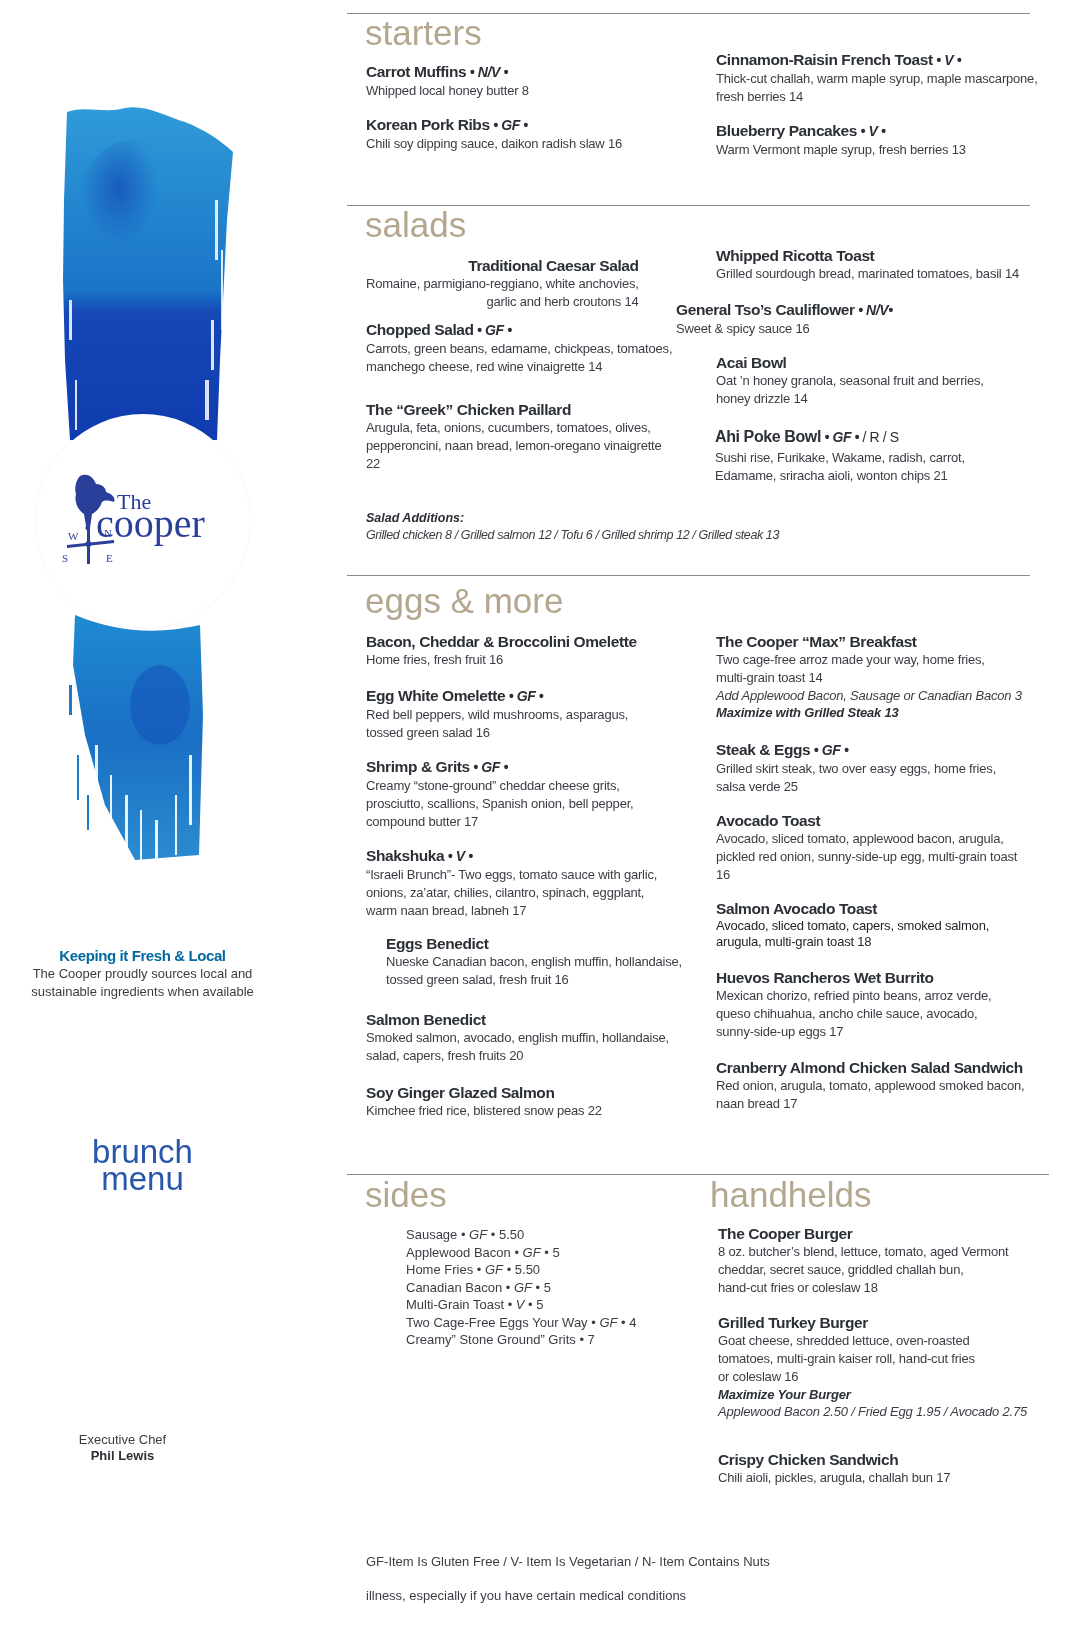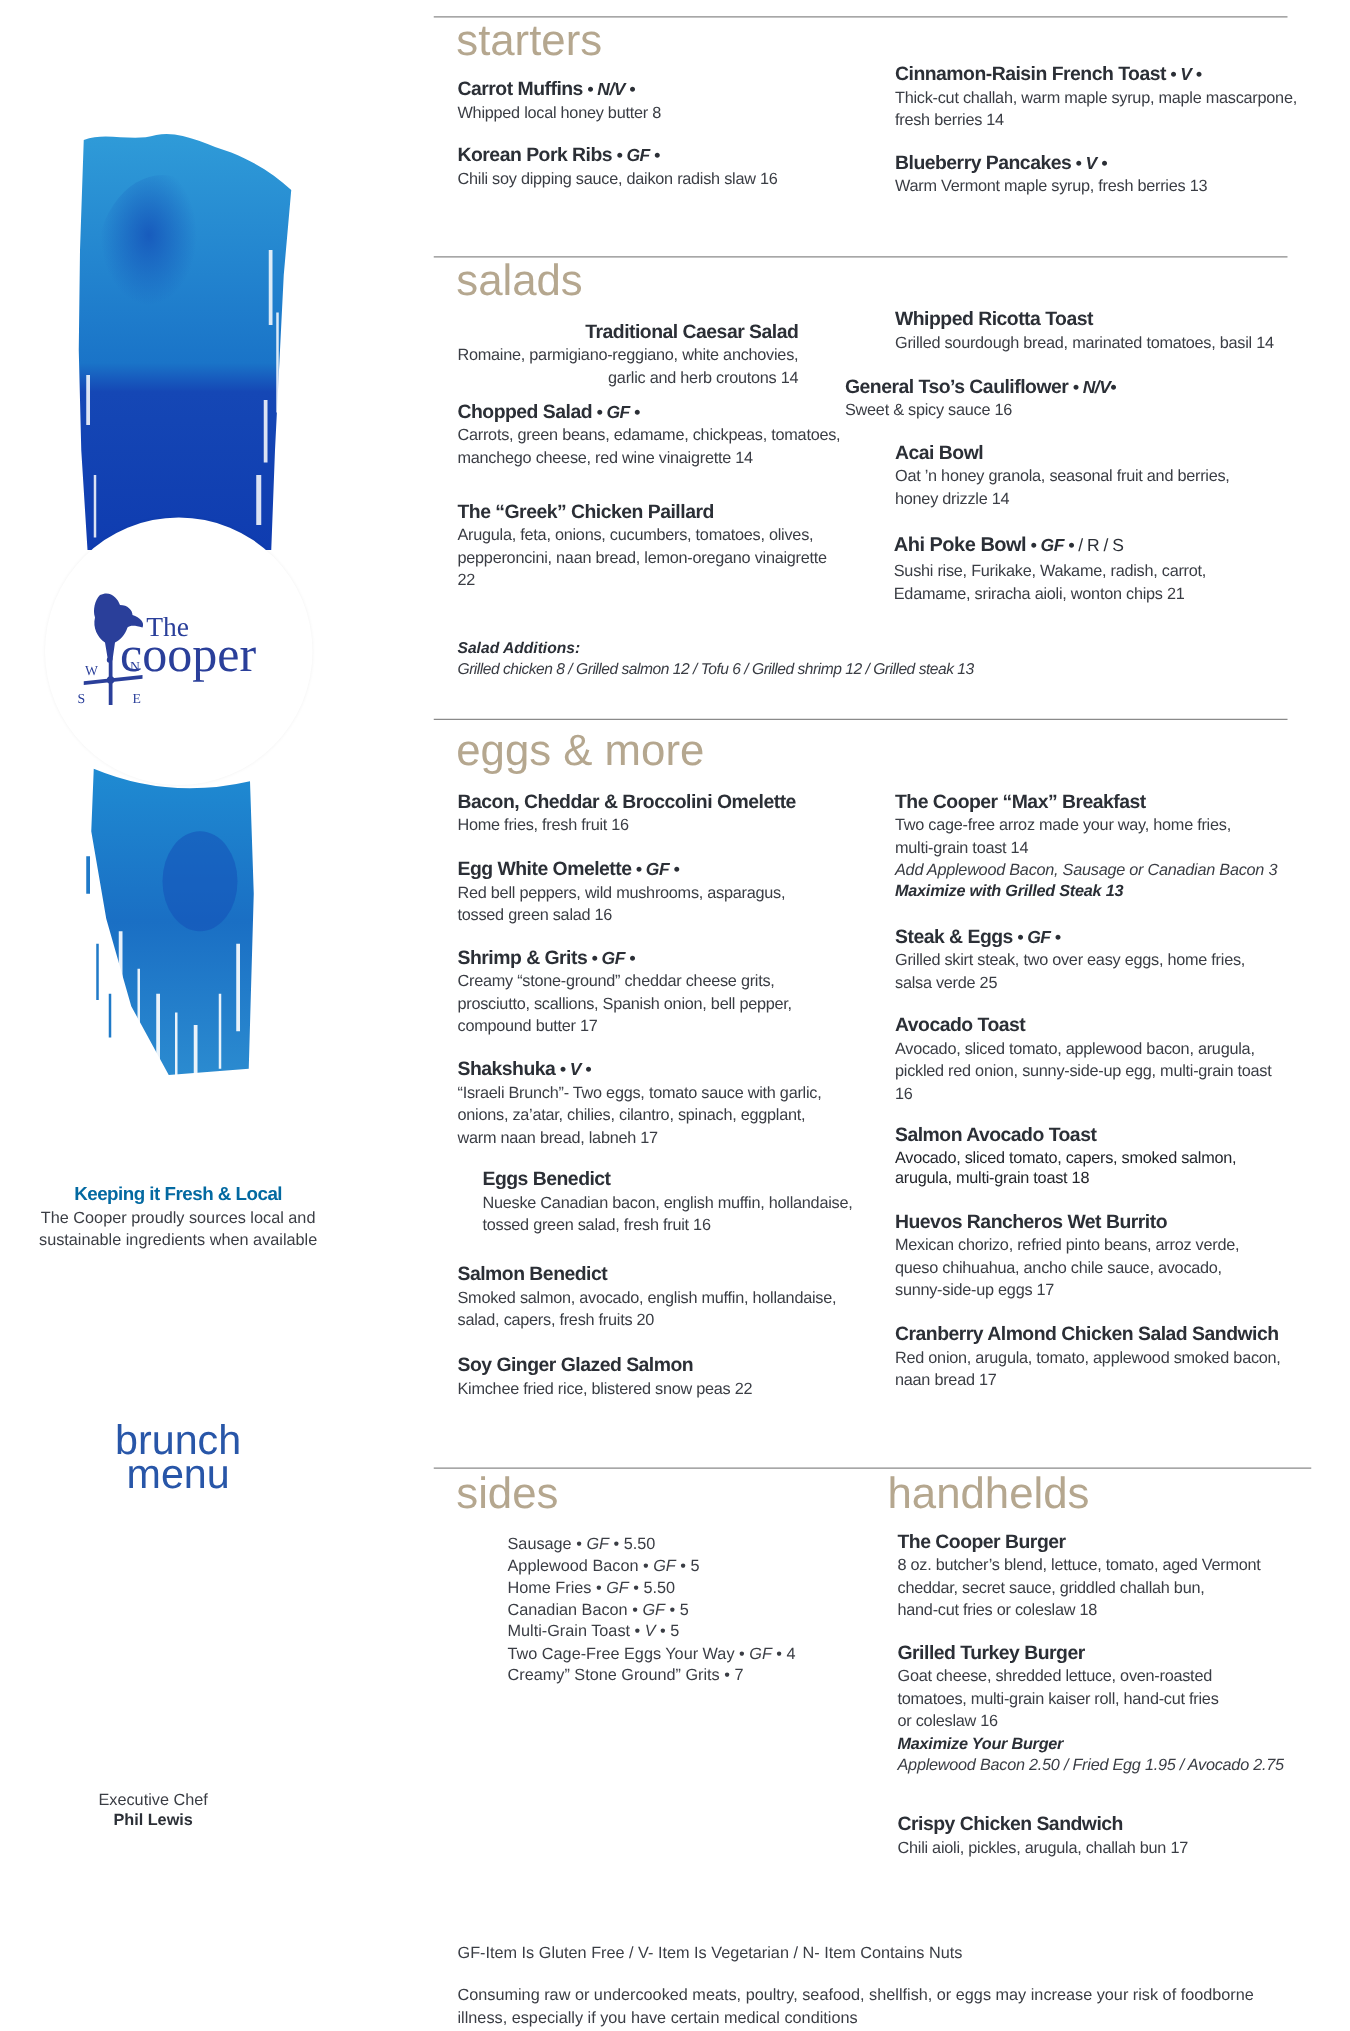--- a/index.html
+++ b/index.html
@@ -284,15 +284,14 @@
   <div class="item-note-bi">Maximize Your Burger</div>
   <div class="item-note-i">Applewood Bacon 2.50 / Fried Egg 1.95 / Avocado 2.75</div>
 </div>
 <div class="item" style="left:718px;top:1450px;">
   <div class="item-name"><span>Crispy Chicken Sandwich</span></div>
   <div class="item-desc">Chili aioli, pickles, arugula, challah bun 17</div>
 </div>
 
 <div class="abs" style="left:366px;top:1553px;font-size:13px;line-height:17px;color:#3a3d44;">GF-Item Is Gluten Free / V- Item Is Vegetarian / N- Item Contains Nuts</div>
 <div class="abs" style="left:366px;top:1587px;font-size:13px;line-height:17.5px;color:#3a3d44;">
-  <div>Consuming raw or undercooked meats, poultry, seafood, shellfish, or eggs may increase your risk of foodborne</div>
   <div>illness, especially if you have certain medical conditions</div>
 </div>
 
 </body></html>

